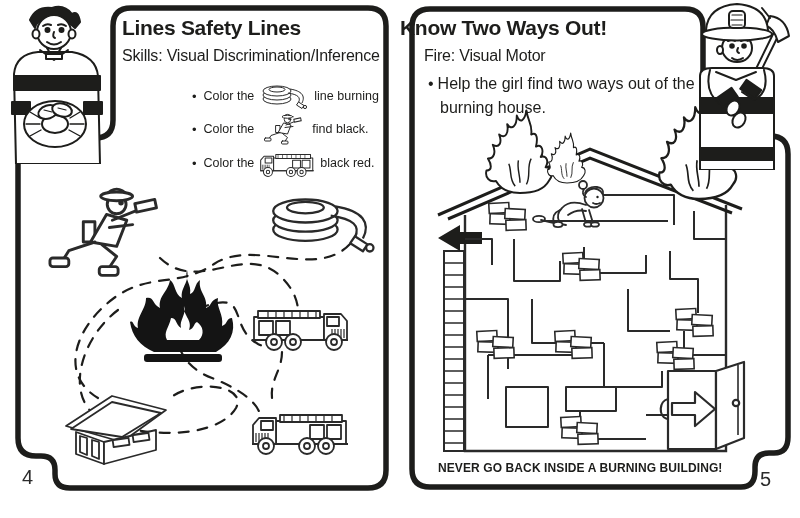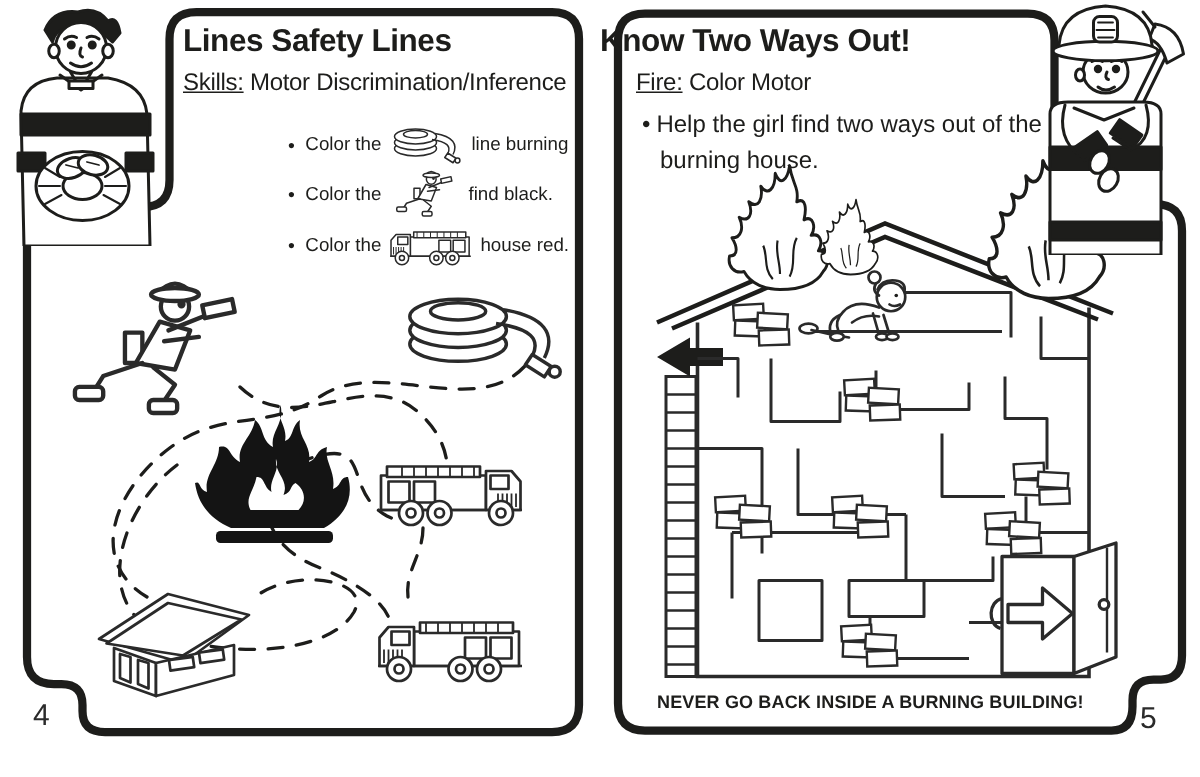--- a/index.html
+++ b/index.html
@@ -6,21 +6,21 @@
   body{
     width:800px;height:518px;position:relative;overflow:hidden;
     background:#ffffff;
     font-family:"Liberation Sans", sans-serif;
     color:#1d1d1b;
   }
   .abs{position:absolute;}
   svg{display:block;}
   .title{font-size:21px;font-weight:bold;letter-spacing:-0.3px;color:#1d1d1b;white-space:nowrap;}
   .skills{font-size:16px;letter-spacing:-0.2px;white-space:nowrap;}
-  .skills .lbl{text-decoration:underline;}
+  .skills .lbl{}
   .bullet-row{display:flex;align-items:center;gap:5px;font-size:12.5px;white-space:nowrap;}
   .bullet-row .dot{font-size:13px;margin-right:2px;}
   .instr{font-size:16px;line-height:1.5;}
   .instr .dot{margin-right:4px;}
   .hang{padding-left:12px;text-indent:-12px;}
   .warning{font-size:12px;font-weight:bold;letter-spacing:0.1px;white-space:nowrap;}
   .pagenum{font-size:20px;color:#2b2b2b;}
   .z0{z-index:0}.z1{z-index:1}.z2{z-index:2}.z3{z-index:3}
 </style>
 </head>
@@ -84,21 +84,21 @@
 </svg>
 
 <svg class="abs z0" style="left:0;top:0" width="800" height="518" viewBox="0 0 800 518">
   <path d="M131,8 H368 Q386,8 386,26 V470 Q386,488 368,488 H70 Q55,488 55,474 V470 Q55,456 41,456 H36 Q18,456 18,438 V156 Q18,138 36,138 H95 Q113,138 113,120 V26 Q113,8 131,8 Z" fill="#ffffff" stroke="#1d1d1b" stroke-width="5.5" stroke-linejoin="round"></path>
   <path d="M430,9 H685 Q703,9 703,27 V120 Q703,136 721,136 H770 Q788,136 788,154 V437 Q788,453 774,453 H769 Q755,453 755,467 V471 Q755,487 741,487 H430 Q412,487 412,469 V27 Q412,9 430,9 Z" fill="#ffffff" stroke="#1d1d1b" stroke-width="5.5" stroke-linejoin="round"></path>
 </svg>
 
 <div class="abs z1 title" style="left:122px;top:16px">Lines Safety Lines</div>
 <div class="abs z1 skills" style="left:122px;top:47px">
   <span class="lbl">Skills:</span>
-  <span>Motor Discrimination/Inference</span>
+  <span>Visual Discrimination/Inference</span>
 </div>
 
 <div class="abs z1 bullet-row" style="left:192px;top:80px">
   <span class="dot">•</span>
   <span>Color the</span>
   <svg width="50" height="32" viewBox="0 0 100 60">
       <use href="#sym-hose"></use>
     </svg>
   <span>line burning</span>
 </div>
@@ -109,21 +109,21 @@
       <use href="#sym-runner"></use>
     </svg>
   <span>find black.</span>
 </div>
 <div class="abs z1 bullet-row" style="left:192px;top:148px">
   <span class="dot">•</span>
   <span>Color the</span>
   <svg width="56" height="30" viewBox="0 0 100 52">
       <use href="#sym-truck"></use>
     </svg>
-  <span>house red.</span>
+  <span>black red.</span>
 </div>
 
 <div class="abs z1 pagenum" style="left:22px;top:466px">4</div>
 
 <svg class="abs z1" style="left:20px;top:182px" width="362" height="300" viewBox="0 0 362 300">
 
   <g stroke="#1d1d1b" stroke-width="2.2" fill="none" stroke-dasharray="10 9" stroke-linecap="round">
     <path d="M330,62 C296,98 234,56 194,82 C158,106 130,90 94,116 C56,144 38,192 78,216"></path>
     <path d="M140,76 C178,112 222,62 258,92 C300,128 268,178 238,162 C206,144 232,106 180,126 C148,138 150,180 192,196 C232,212 246,230 238,242"></path>
     <path d="M98,128 C58,158 38,228 96,244 C150,258 202,250 216,226 C228,204 176,196 150,216"></path>
@@ -160,21 +160,21 @@
   </g>
 
   <g transform="translate(230,222)">
     <use href="#sym-truck"></use>
   </g>
 </svg>
 
 <div class="abs z1 title" style="left:400px;top:16px">Know Two Ways Out!</div>
 <div class="abs z1 skills" style="left:424px;top:47px">
   <span class="lbl">Fire:</span>
-  <span>Color Motor</span>
+  <span>Visual Motor</span>
 </div>
 <div class="abs z1 instr hang" style="left:428px;top:72px;width:268px">
   <span class="dot">•</span><span>Help the girl find two ways out of the burning house.</span>
 </div>
 <div class="abs z1 warning" style="left:438px;top:461px;width:314px">NEVER GO BACK INSIDE A BURNING BUILDING!</div>
 <div class="abs z1 pagenum" style="left:760px;top:468px">5</div>
 
 <svg class="abs z2" style="left:432px;top:103px" width="318" height="362" viewBox="0 0 318 362">
 
   <g stroke="#2a2a2a" stroke-width="2.4" fill="none">

